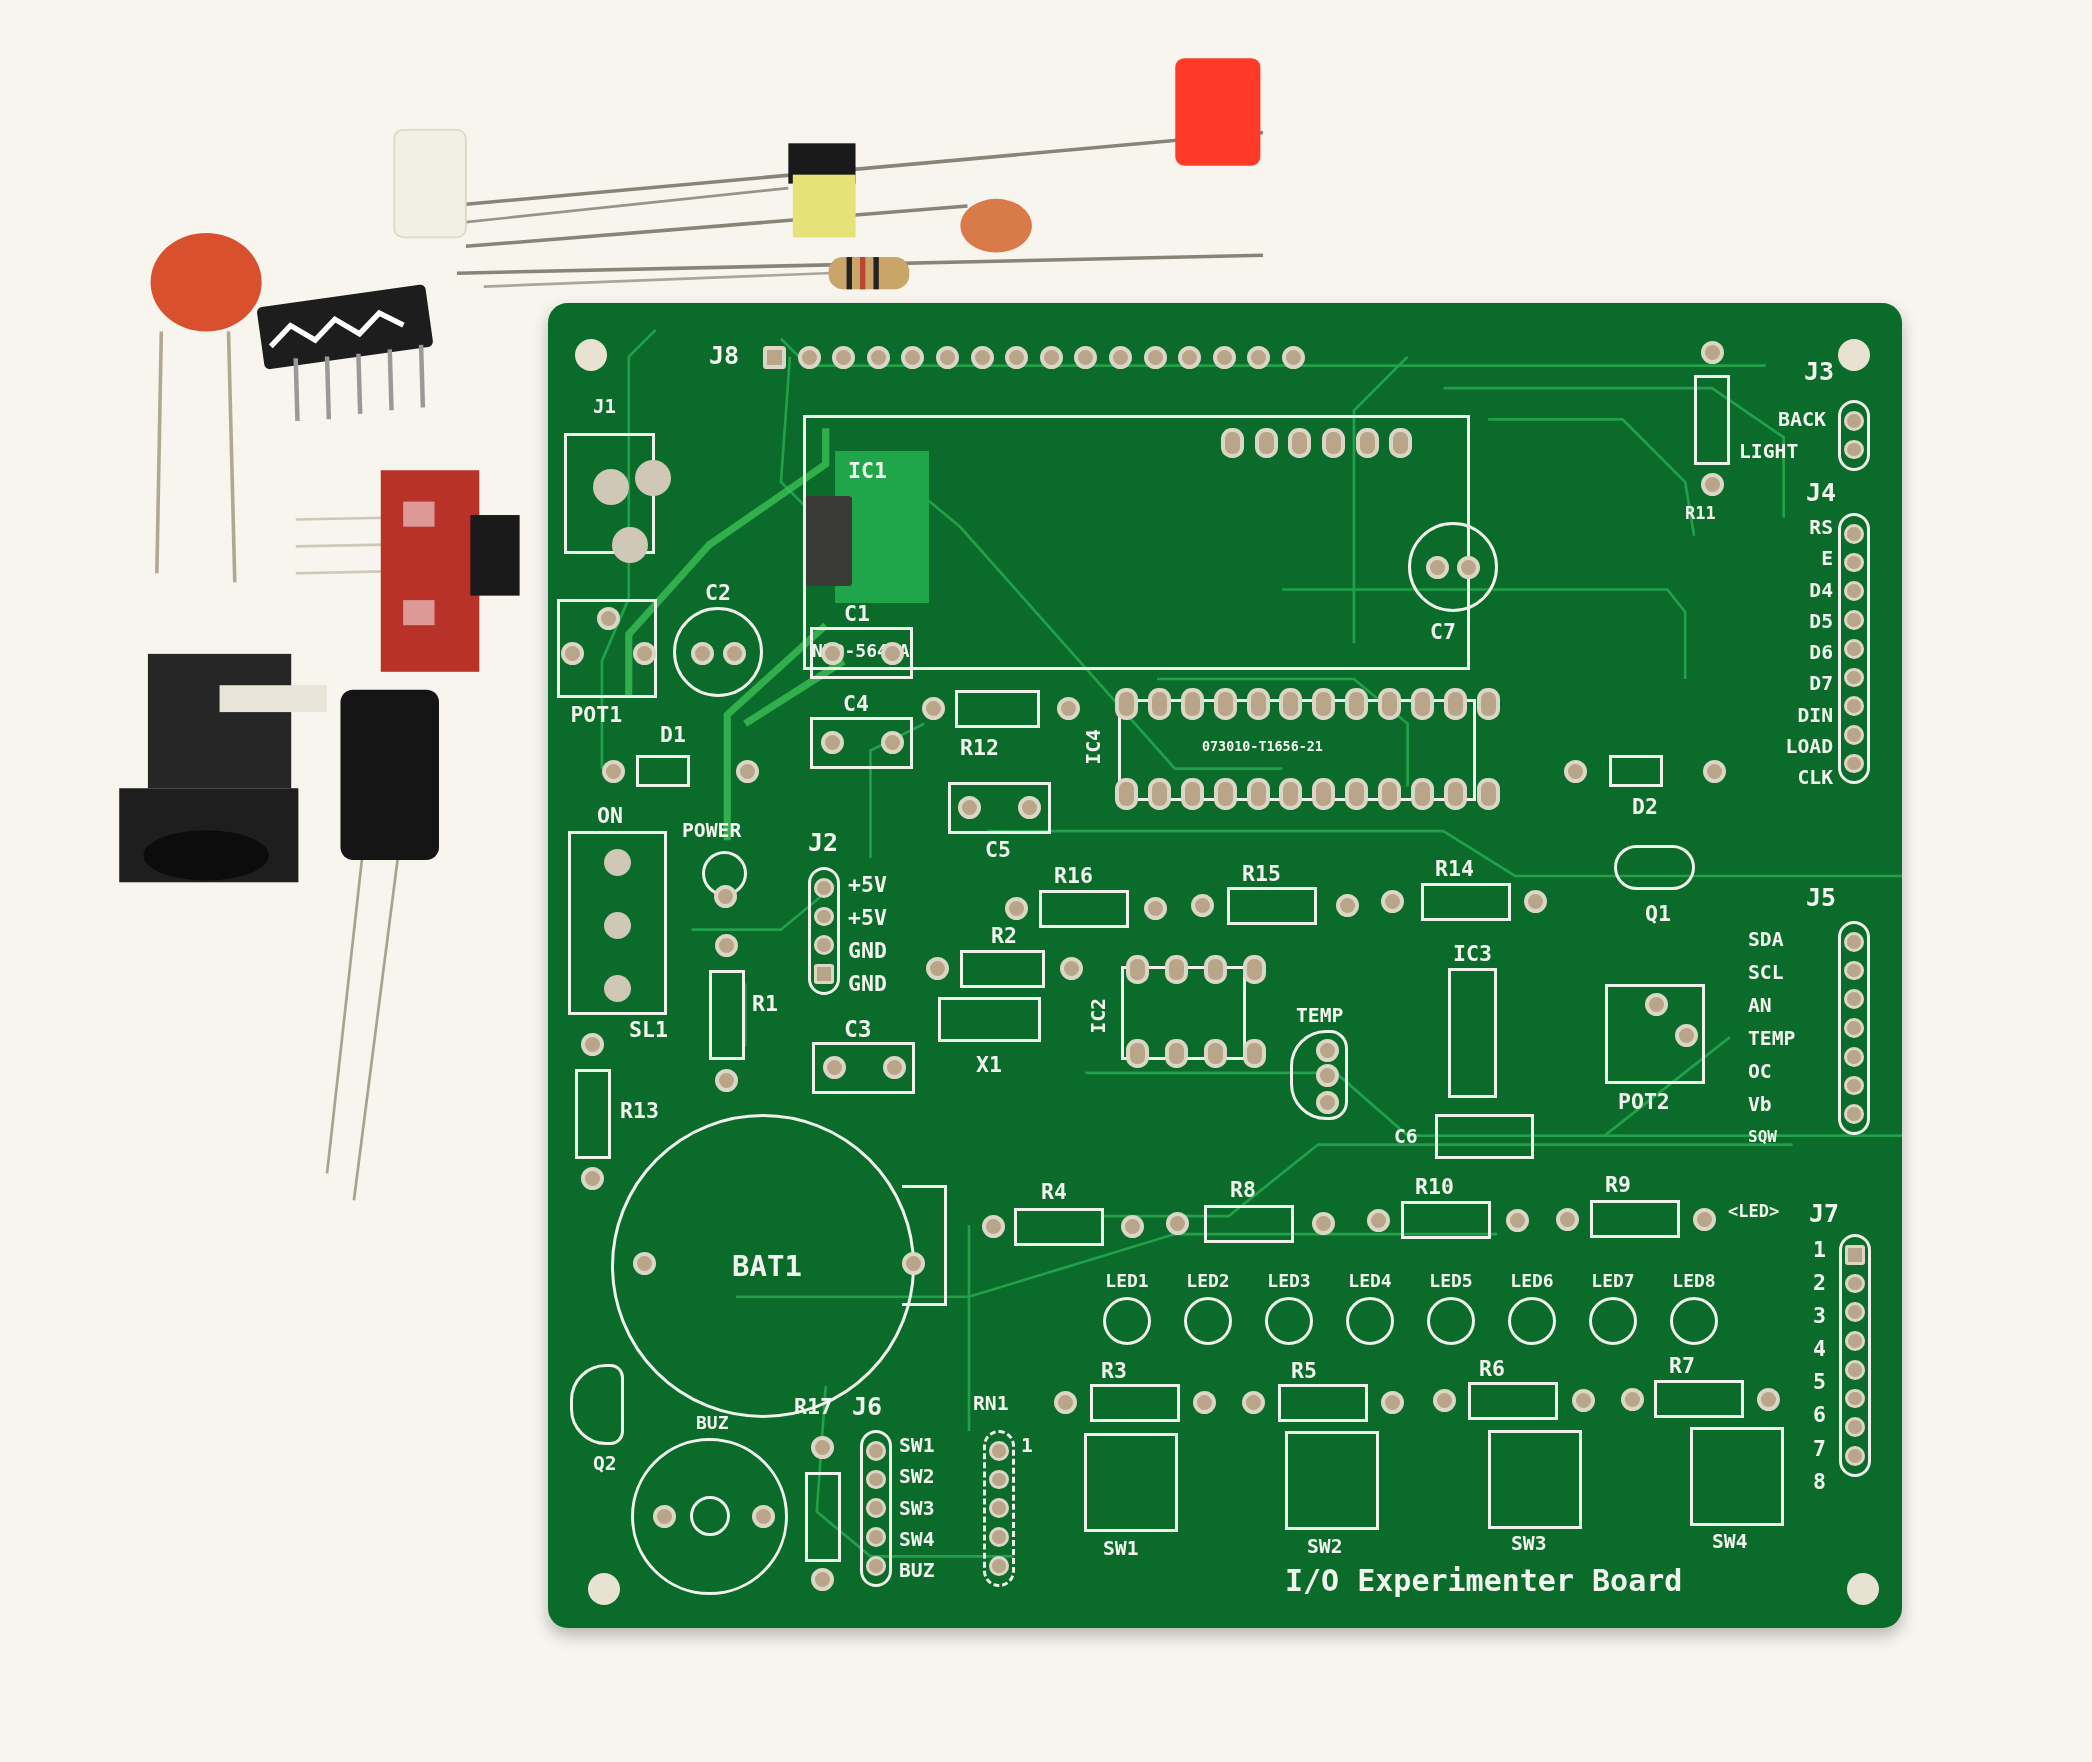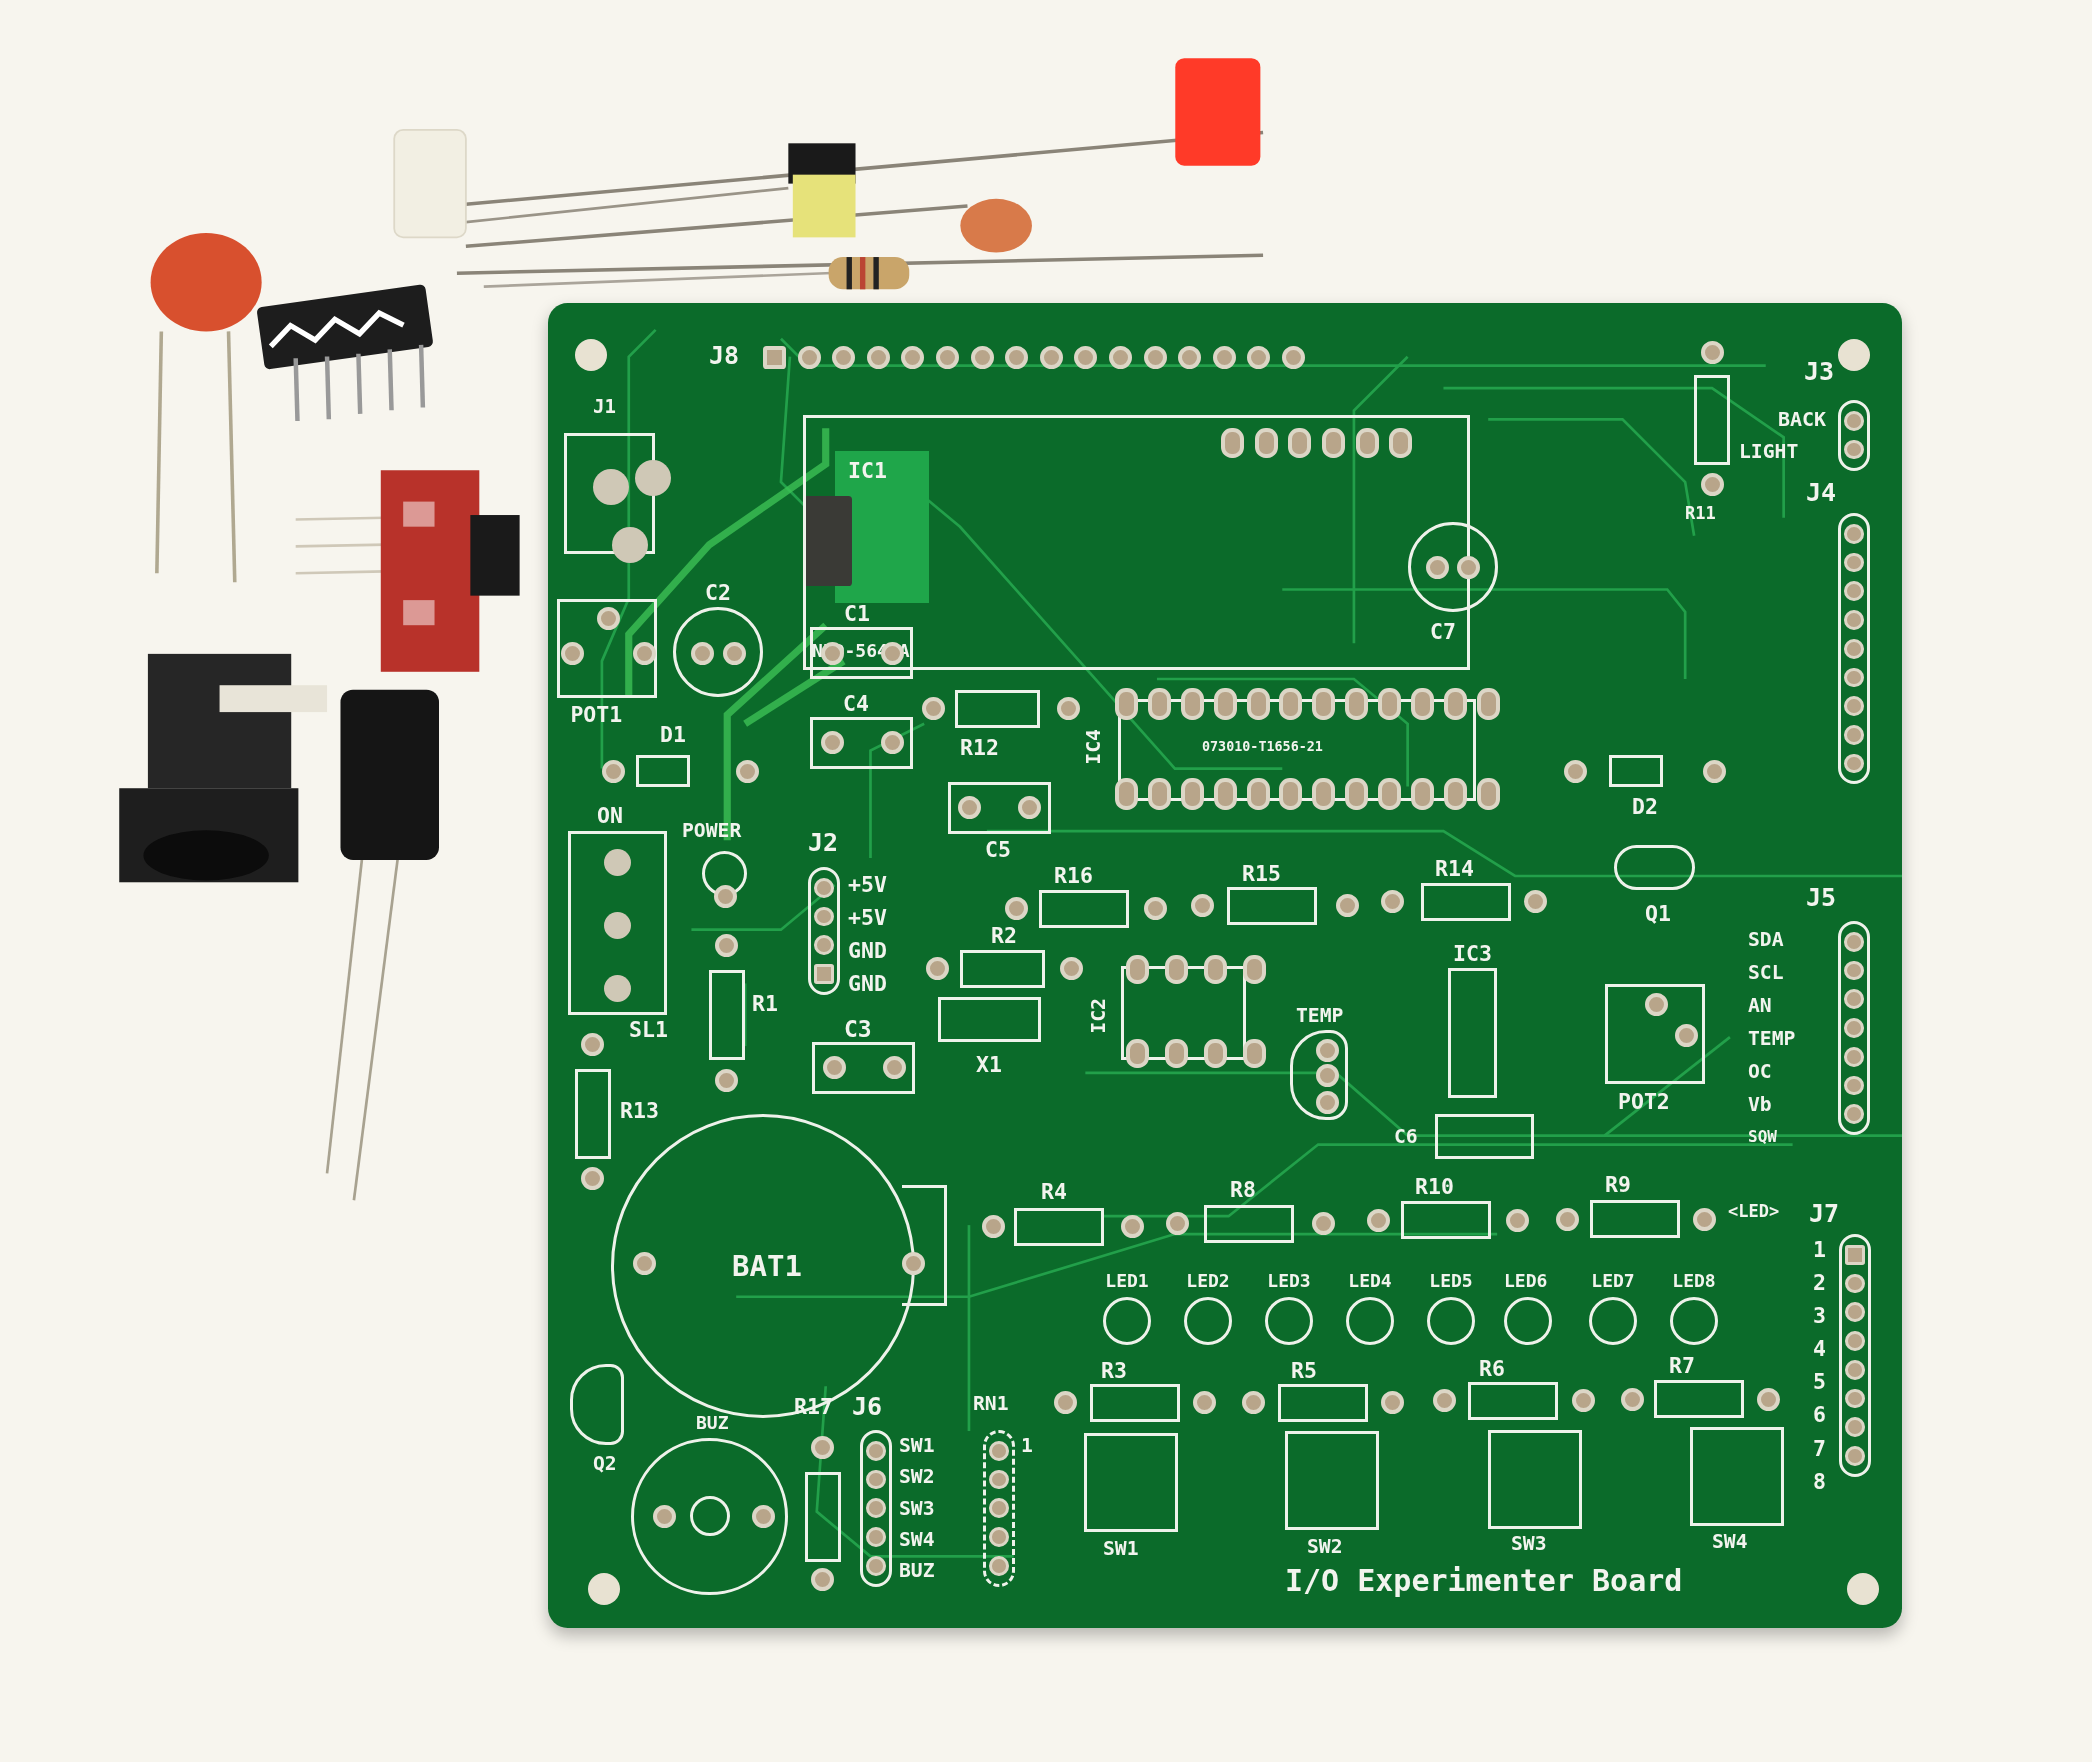--- a/index.html
+++ b/index.html
@@ -162,20 +162,31 @@
 
   <div class="silk" style="left:1256px;top:56px;font-size:25px">J3</div>
   <div class="silk" style="left:1230px;top:106px;font-size:20px">BACK</div>
   <div class="silk" style="left:1191px;top:139px;font-size:19.7px">LIGHT</div>
   <div class="hdr" style="left:1290px;top:97px">
     <div class="p"></div>
       <div class="p"></div>
   </div>
 
   <div class="silk" style="left:1258px;top:177px;font-size:25px">J4</div>
+  <div class="abs" style="left:1218px;top:215px;display:flex;flex-direction:column;align-items:flex-end;gap:11.6px;width:67px">
+    <div class="silk" style="position:relative;font-size:19.7px">RS</div>
+    <div class="silk" style="position:relative;font-size:19.7px">E</div>
+    <div class="silk" style="position:relative;font-size:19.7px">D4</div>
+    <div class="silk" style="position:relative;font-size:19.7px">D5</div>
+    <div class="silk" style="position:relative;font-size:19.7px">D6</div>
+    <div class="silk" style="position:relative;font-size:19.7px">D7</div>
+    <div class="silk" style="position:relative;font-size:19.7px">DIN</div>
+    <div class="silk" style="position:relative;font-size:19.7px">LOAD</div>
+    <div class="silk" style="position:relative;font-size:19.7px">CLK</div>
+  </div>
   <div class="hdr" style="left:1290px;top:210px">
     <div class="p"></div>
       <div class="p"></div>
       <div class="p"></div>
       <div class="p"></div>
       <div class="p"></div>
       <div class="p"></div>
       <div class="p"></div>
       <div class="p"></div>
       <div class="p"></div>
@@ -435,21 +446,21 @@
       <div class="box" style="position:relative;width:48px;height:48px;border-radius:50%;margin-top:7.2px"></div>
     </div>
     <div style="display:flex;flex-direction:column;align-items:center;width:56px">
       <div class="silk" style="position:relative;font-size:18px">LED4</div>
       <div class="box" style="position:relative;width:48px;height:48px;border-radius:50%;margin-top:7.2px"></div>
     </div>
     <div style="display:flex;flex-direction:column;align-items:center;width:56px">
       <div class="silk" style="position:relative;font-size:18px">LED5</div>
       <div class="box" style="position:relative;width:48px;height:48px;border-radius:50%;margin-top:7.2px"></div>
     </div>
-    <div style="display:flex;flex-direction:column;width:56px">
+    <div style="display:flex;flex-direction:column;align-items:center;width:56px">
       <div class="silk" style="position:relative;font-size:18px">LED6</div>
       <div class="box" style="position:relative;width:48px;height:48px;border-radius:50%;margin-top:7.2px"></div>
     </div>
     <div style="display:flex;flex-direction:column;align-items:center;width:56px">
       <div class="silk" style="position:relative;font-size:18px">LED7</div>
       <div class="box" style="position:relative;width:48px;height:48px;border-radius:50%;margin-top:7.2px"></div>
     </div>
     <div style="display:flex;flex-direction:column;align-items:center;width:56px">
       <div class="silk" style="position:relative;font-size:18px">LED8</div>
       <div class="box" style="position:relative;width:48px;height:48px;border-radius:50%;margin-top:7.2px"></div>

